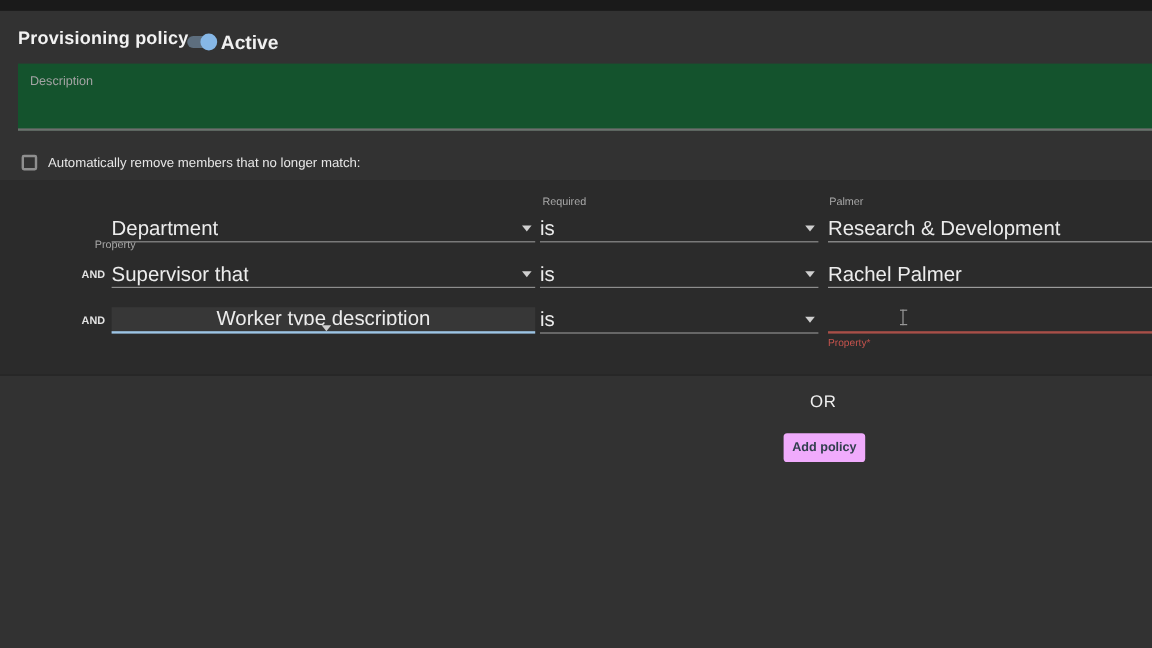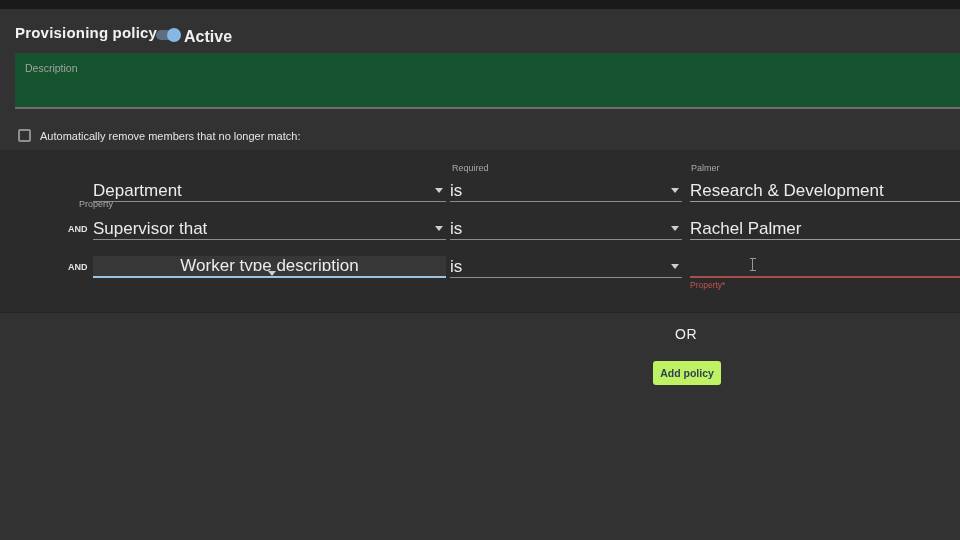--- a/index.html
+++ b/index.html
@@ -113,21 +113,21 @@
   .text-cursor::after  { bottom:0; }
   
   .or-label {
     position:absolute; left:0; top:326px; width:1372px;
     text-align:center; font-size:14px; font-weight:500; color:#f0f0f0;
     pointer-events:none;
   }
   .or-label span { letter-spacing:0.5px; }
   .add-policy-button {
     position:absolute; left:653px; top:361px; width:68px; height:24px;
-    background:#bef264; border:none; border-radius:3px;
+    background:#f0abfc; border:none; border-radius:3px;
     color:#313f4e; font-size:10.5px; font-weight:600;
     font-family:"Liberation Sans", sans-serif;
     display:flex; align-items:center; justify-content:center;
     cursor:pointer;
   }
 </style>
 </head>
 <body>
 
 <div class="top-strip"></div>

